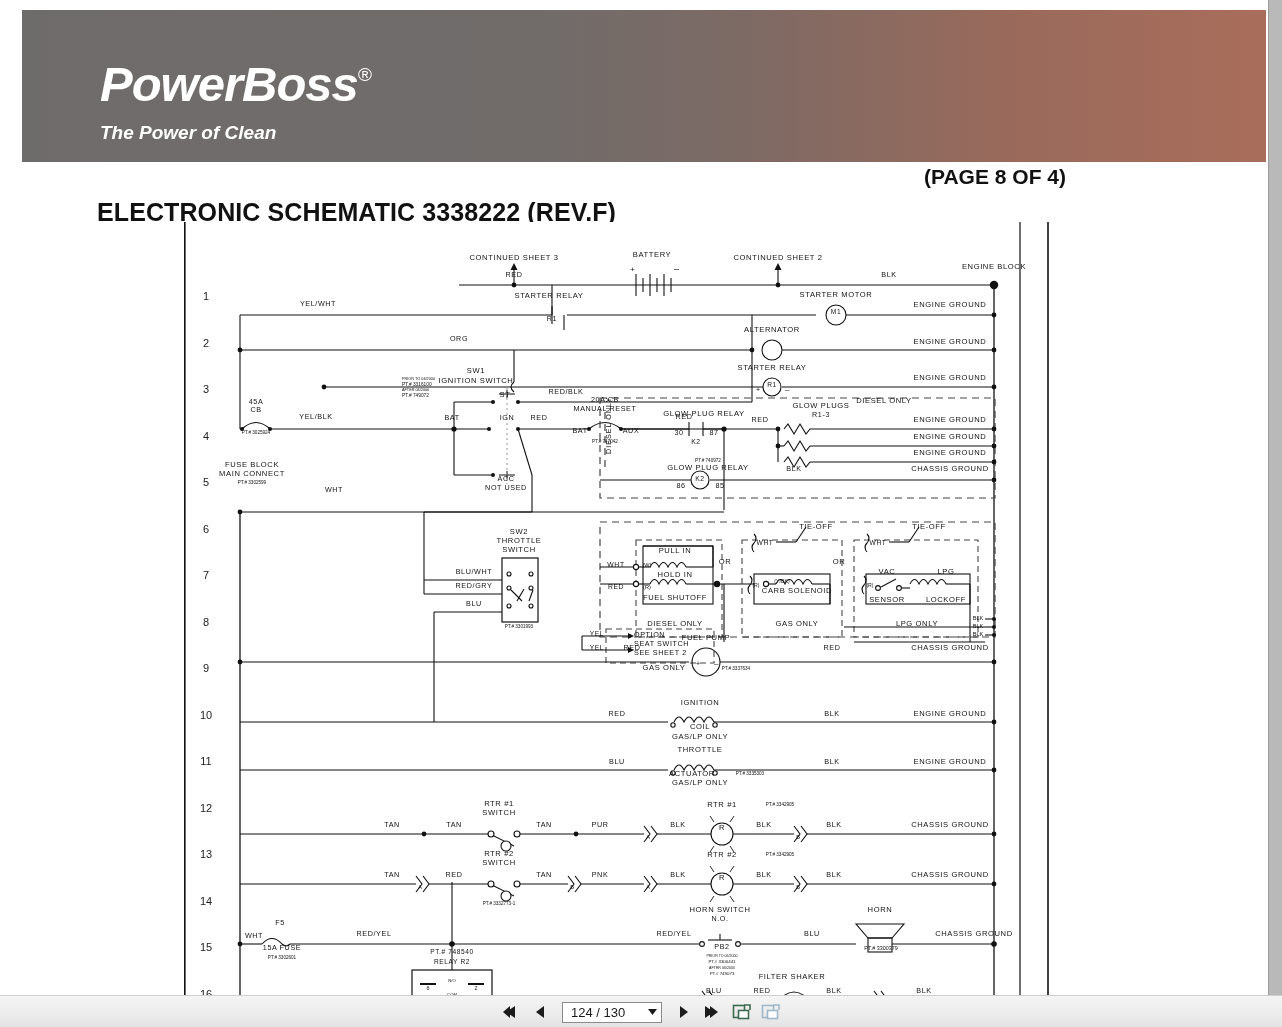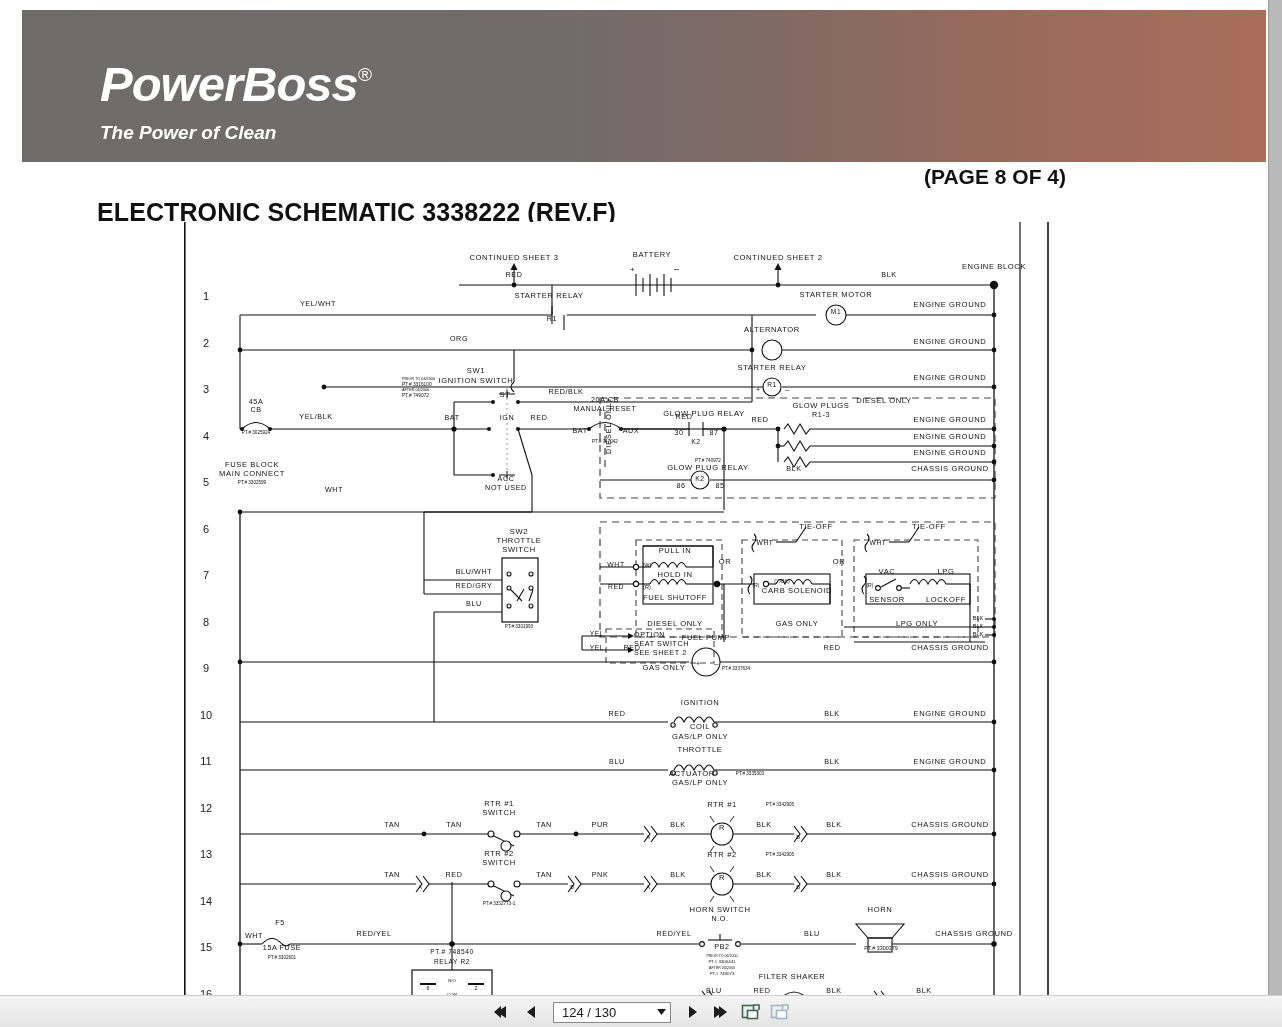--- a/index.html
+++ b/index.html
@@ -28,21 +28,21 @@
   #sheet{position:absolute;left:184px;top:222px;width:866px;height:773px;background:#fff;}
   #sheet svg{display:block;}
 
   
   #toolbar{position:absolute;left:0;top:995px;width:1282px;height:32px;
     background:linear-gradient(to bottom,#f4f4f4 0%,#ececec 55%,#e3e3e3 100%);
     border-top:1px solid #cfcfcf;display:flex;align-items:center;justify-content:center;gap:7px;}
   .tb-btn{width:22px;height:22px;display:flex;align-items:center;justify-content:center;
     background:transparent;border:none;padding:0;cursor:default;}
   .tb-btn svg{display:block;}
-  #pagebox{display:flex;align-items:center;width:118px;height:21px;background:#fff;border:1px solid #8a8a8a;
+  #pagebox{display:flex;align-items:center;width:100px;height:21px;background:#fff;border:1px solid #8a8a8a;
     box-sizing:border-box;padding:0 4px;margin:0 4px;}
   #pagenum{flex:1;font-size:13px;color:#1a1a1a;font-family:"Liberation Sans",sans-serif;text-align:left;padding-left:4px;}
   #page-caret{width:10px;height:10px;display:flex;align-items:center;justify-content:center;}
 
   
   #right-gutter{position:absolute;left:1268px;top:0;width:14px;height:995px;background:#b9b9b9;}
   #gutter-line{position:absolute;left:1268px;top:0;width:1px;height:995px;background:#9c9c9c;}
 </style>
 </head>
 <body>

